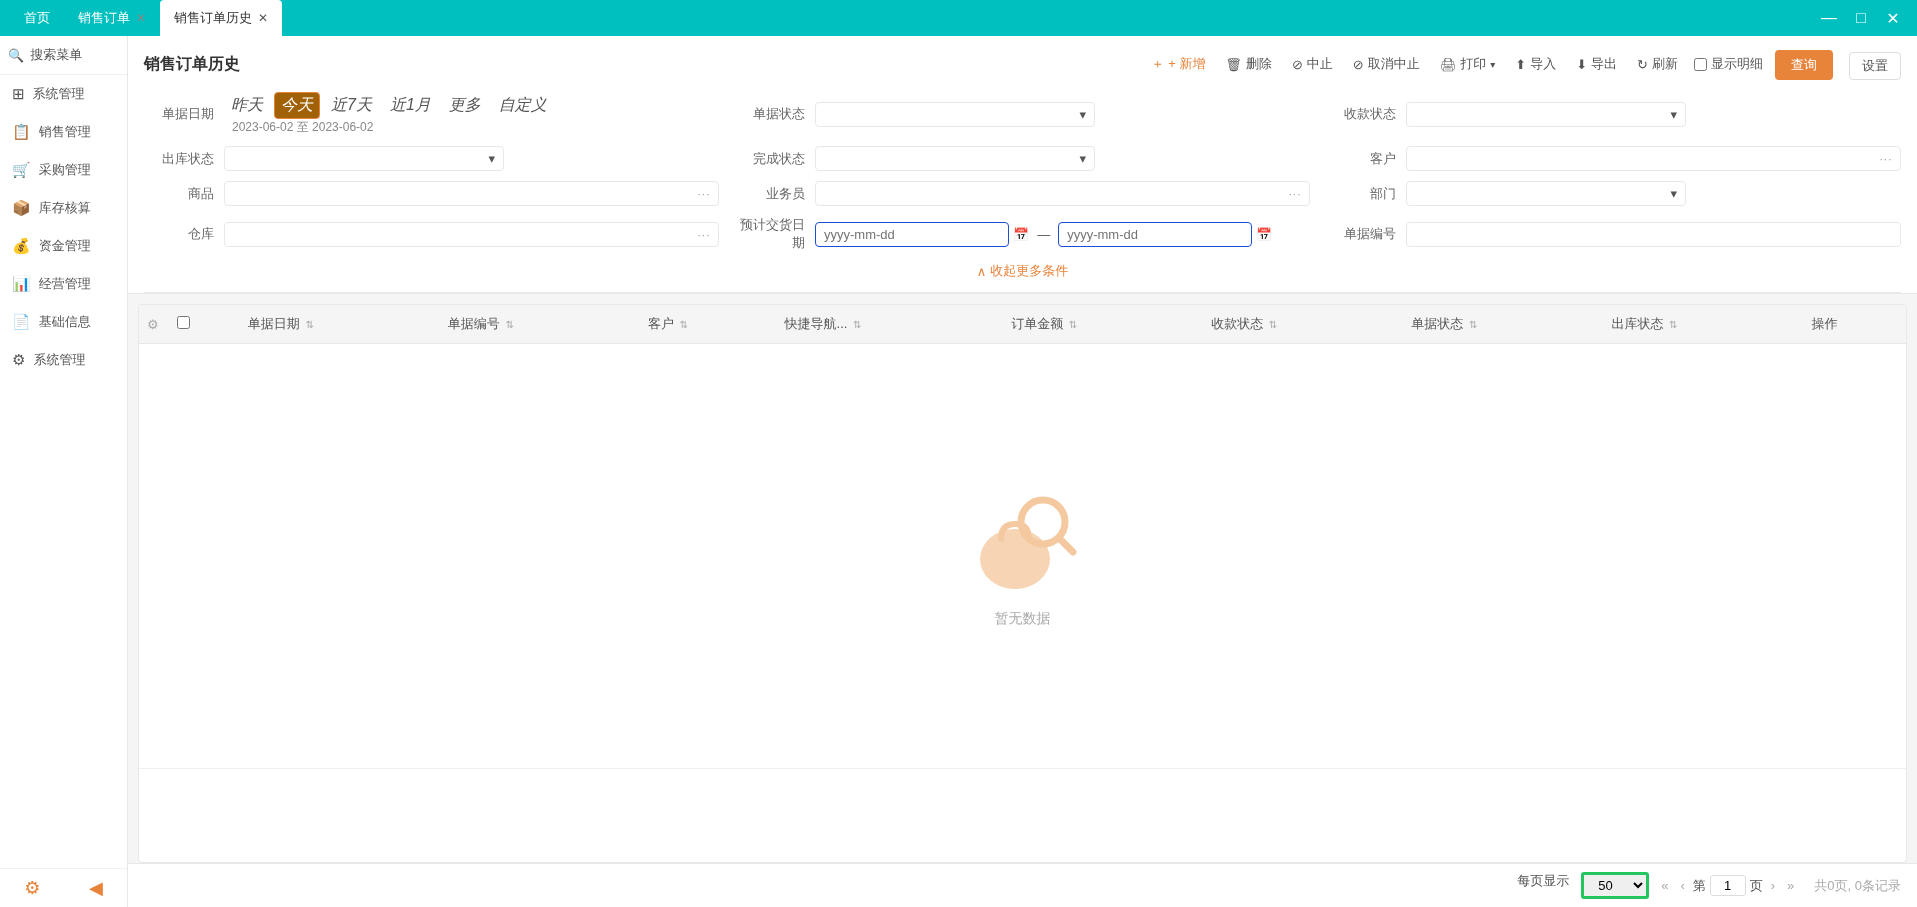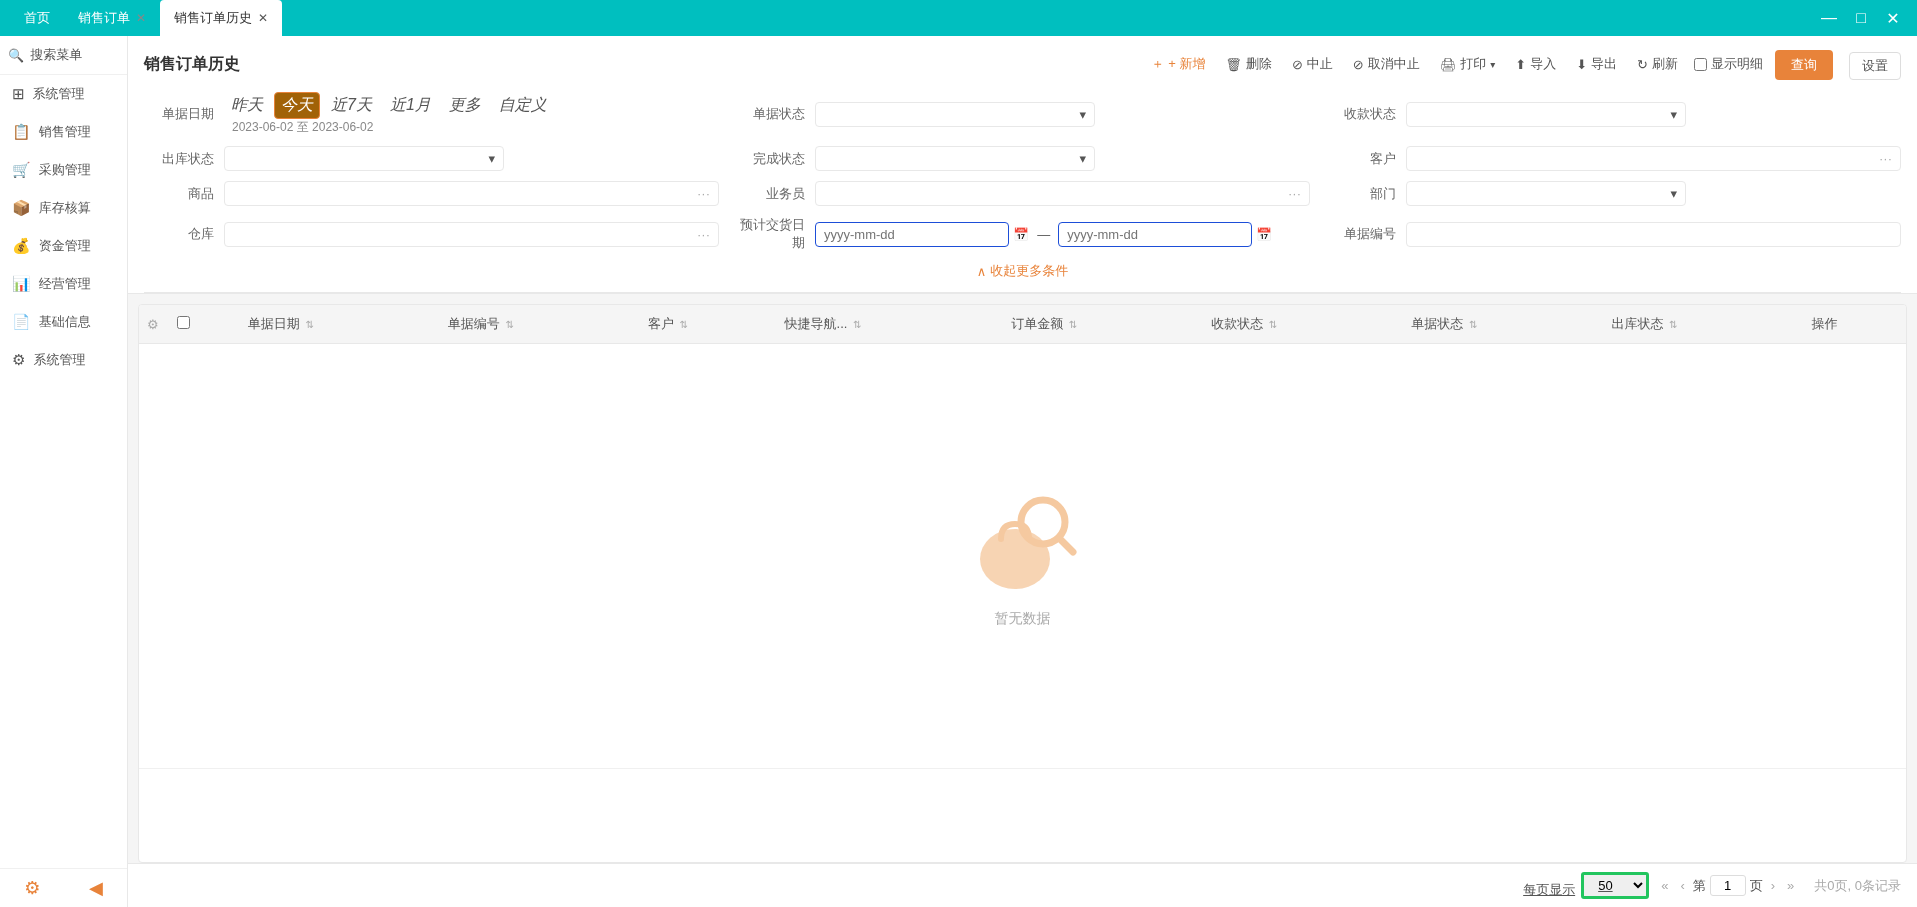--- a/index.html
+++ b/index.html
@@ -60,21 +60,21 @@
     .data-table th { background: #f5f5f5; padding: 10px 8px; text-align: left; font-size: 13px; color: #555; border-bottom: 1px solid #e8e8e8; white-space: nowrap; font-weight: normal; }
     .data-table th .sort-icon { color: #aaa; font-size: 10px; margin-left: 2px; }
     .data-table td { padding: 10px 8px; border-bottom: 1px solid #f0f0f0; font-size: 13px; color: #555; }
     .gear-icon { color: #aaa; cursor: pointer; }
     .th-checkbox { width: 30px; }
     .empty-area { display: flex; flex-direction: column; align-items: center; justify-content: center; padding: 80px 0; }
     .empty-text { color: #aaa; font-size: 14px; }
 
     
     .footer { background: #fff; border-top: 1px solid #e8e8e8; padding: 8px 16px; display: flex; align-items: center; justify-content: flex-end; gap: 8px; flex-shrink: 0; font-size: 13px; color: #555; }
-    .footer-page-size { display: flex; align-items: flex-end; gap: 6px; text-decoration: underline; }
+    .footer-page-size { display: flex; align-items: flex-start; gap: 12px; }
     .footer-page-size select { border: 3px solid #22c55e; border-radius: 3px; padding: 2px 10px; font-size: 13px; }
     .footer-nav { display: flex; align-items: center; gap: 4px; }
     .footer-nav-btn { cursor: pointer; color: #aaa; padding: 2px 4px; }
     .footer-page-input { border: 1px solid #ddd; border-radius: 3px; width: 36px; text-align: center; padding: 2px 4px; font-size: 13px; }
     .footer-info { color: #aaa; margin-left: 8px; }
   </style>
 </head>
 <body>
 
 <div class="top-bar">

